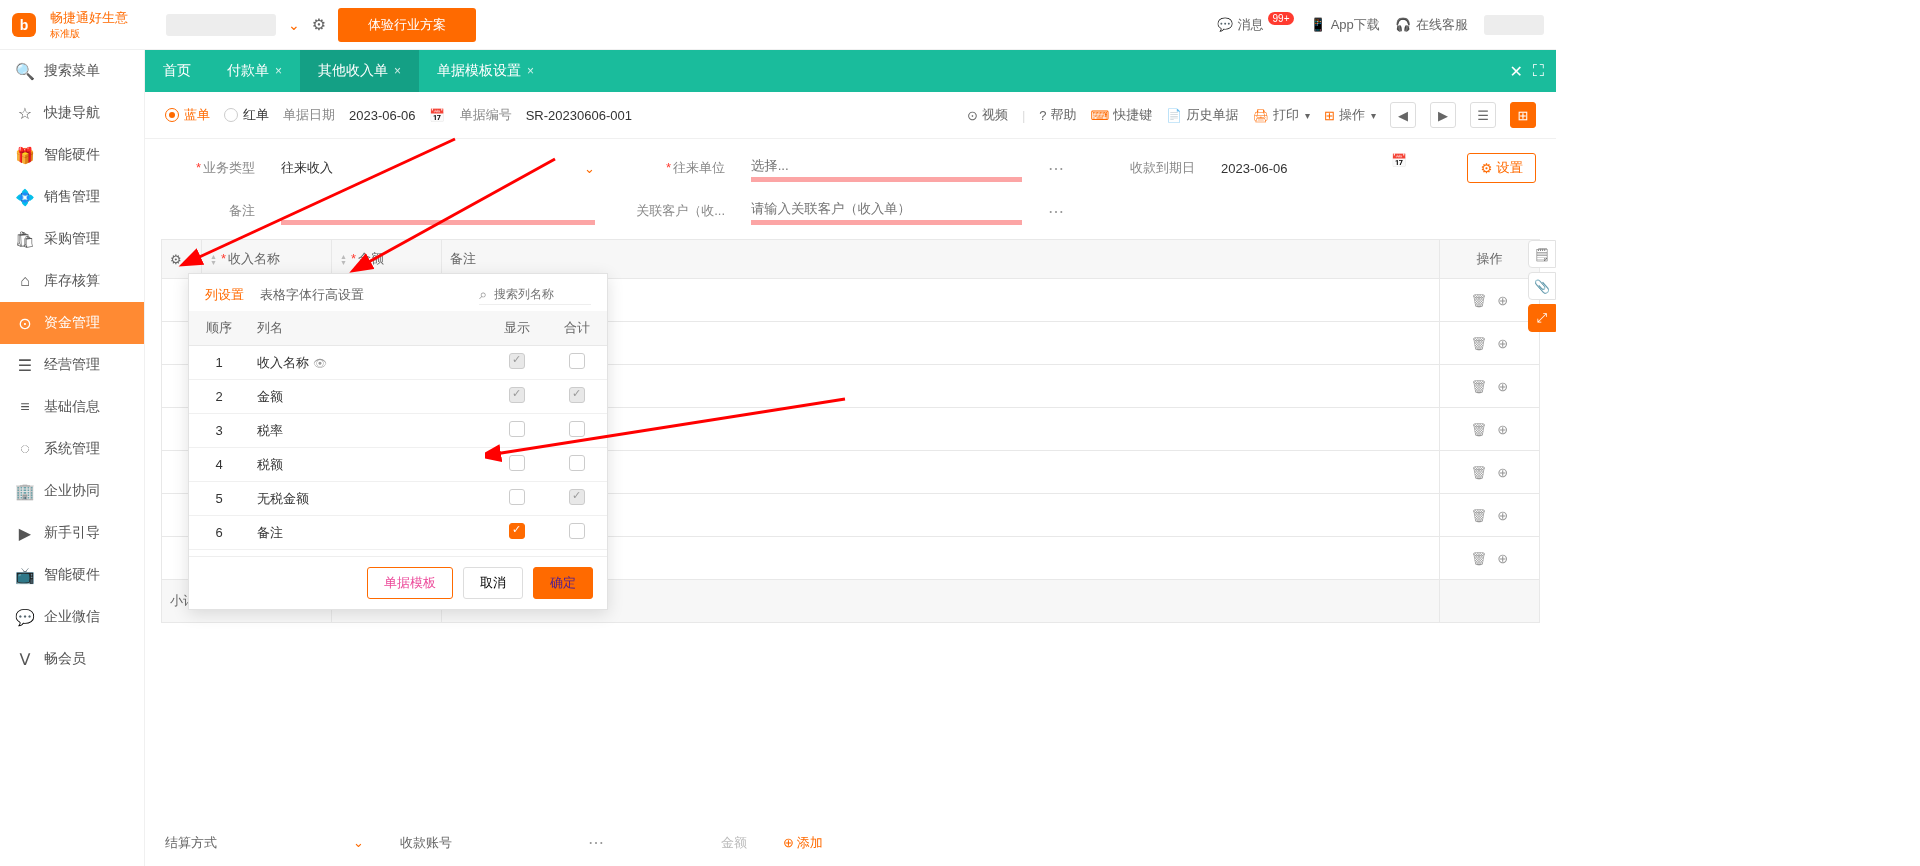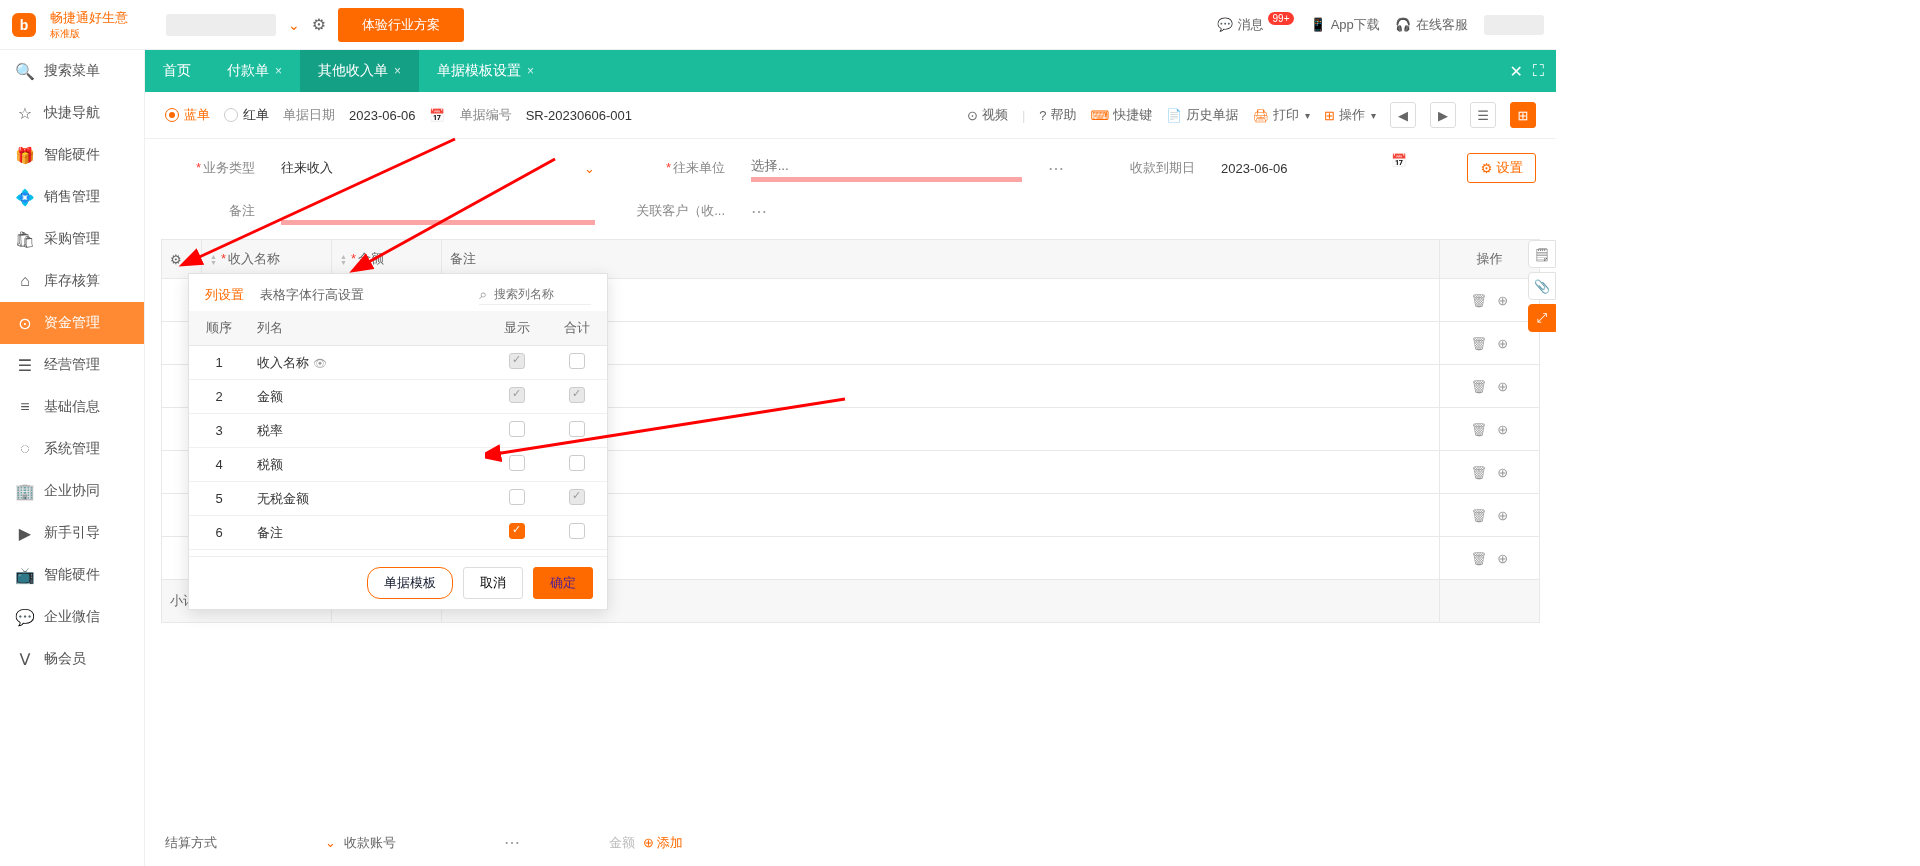--- a/index.html
+++ b/index.html
@@ -9,21 +9,21 @@
     
     .top-header { display: flex; align-items: center; height: 50px; padding: 0 12px; border-bottom: 1px solid #f0f0f0; }
     .logo-area { display: flex; align-items: center; width: 140px; }
     .logo-icon { width: 24px; height: 24px; background: #ff6a00; border-radius: 6px; color: #fff; display: flex; align-items: center; justify-content: center; font-weight: bold; font-size: 14px; }
     .logo-text { display: flex; flex-direction: column; margin-left: 14px; }
     .logo-title { font-size: 13px; color: #ff6a00; font-weight: 500; }
     .logo-sub { font-size: 10px; color: #ff6a00; }
     .header-gray { background: #ededed; border-radius: 3px; width: 110px; height: 22px; margin-left: 14px; }
     .header-caret { color: #ff6a00; font-size: 14px; margin: 0 12px; cursor: pointer; }
     .gear-btn { color: #666; font-size: 16px; cursor: pointer; margin-right: 12px; }
-    .try-btn { background: #ff6a00; color: #fff; border: none; padding: 8px 24px; border-radius: 3px; cursor: pointer; font-size: 13px; }
+    .try-btn { background: #ff6a00; color: #fff; border: none; padding: 8px 30px; border-radius: 3px; cursor: pointer; font-size: 13px; }
     .header-right { margin-left: auto; display: flex; align-items: center; gap: 16px; }
     .header-item { display: flex; align-items: center; gap: 4px; color: #666; cursor: pointer; font-size: 13px; }
     .badge { background: #ff3b30; color: #fff; border-radius: 8px; font-size: 10px; padding: 1px 5px; position: relative; top: -6px; }
     .avatar { width: 60px; height: 20px; background: #ededed; border-radius: 3px; }
     
     
     .main { display: flex; flex: 1; overflow: hidden; }
     .sidebar { width: 145px; border-right: 1px solid #f0f0f0; background: #fff; }
     .sidebar-item { display: flex; align-items: center; gap: 10px; padding: 12px 16px; cursor: pointer; color: #555; font-size: 14px; }
     .sidebar-item.active { background: #ff8a33; color: #fff; }
@@ -93,25 +93,25 @@
     .ptable-body::-webkit-scrollbar { width: 6px; }
     .ptable-body::-webkit-scrollbar-thumb { background: #ccc; border-radius: 3px; }
     .chk { width: 16px; height: 16px; border: 1px solid #ccc; border-radius: 3px; display: inline-block; position: relative; }
     .chk.on { background: #e8e8e8; border-color: #ccc; }
     .chk.on::after { content: "✓"; color: #999; font-size: 11px; position: absolute; top: -1px; left: 2px; }
     .chk.orange { background: #ff6a00; border-color: #ff6a00; }
     .chk.orange::after { content: "✓"; color: #fff; font-size: 11px; position: absolute; top: -1px; left: 2px; }
     .eye-ico { color: #999; font-size: 11px; margin-left: 4px; }
     .popover-footer { display: flex; justify-content: flex-end; padding: 10px 14px; gap: 10px; border-top: 1px solid #eee; }
     .btn { padding: 6px 16px; border-radius: 3px; cursor: pointer; font-size: 13px; border: 1px solid #ddd; background: #fff; }
-    .btn.outline-orange { border-color: #ff6a00; color: #0f172a; border-radius: 13px; }
+    .btn.outline-orange { border-color: #ff6a00; color: #ec4899; }
     .btn.primary { background: #ff6a00; border-color: #ff6a00; color: #4c1d95; }
     
     
-    .bottom-bar { padding: 14px 20px; display: flex; align-items: center; gap: 8px; font-size: 13px; color: #666; }
+    .bottom-bar { padding: 14px 20px; display: flex; align-items: center; gap: 36px; font-size: 13px; color: #666; }
     .add-link { color: #ff6a00; cursor: pointer; display: flex; align-items: center; gap: 3px; }
     
     
     .float-right { position: absolute; right: 0; top: 240px; display: flex; flex-direction: column; gap: 4px; }
     .float-btn { width: 28px; height: 28px; background: #fff; border: 1px solid #e2e2e2; display: flex; align-items: center; justify-content: center; cursor: pointer; color: #666; border-radius: 4px 0 0 4px; }
     .float-btn.orange { background: #ff6a00; color: #fff; border-color: #ff6a00; }
     
     
     .red-arrow { position: absolute; pointer-events: none; z-index: 200; }
   </style>
@@ -310,20 +310,21 @@
             <span>设置</span>
           </button>
       </div>
       <div class="form-row" style="padding-top:0;">
         <div class="form-field wide">
           <span class="form-label">备注</span>
           <input class="form-input" style="">
         </div>
         <div class="form-field wide">
           <span class="form-label">关联客户（收...</span>
+          <input class="form-input" placeholder="请输入关联客户（收入单）" style="">
           <span class="dots">⋯</span>
         </div>
       </div>
 
       <div class="table-wrap">
         <table class="data-table">
           <colgroup>
               <col style="width:40px">
               <col style="width:130px">
               <col style="width:110px">

